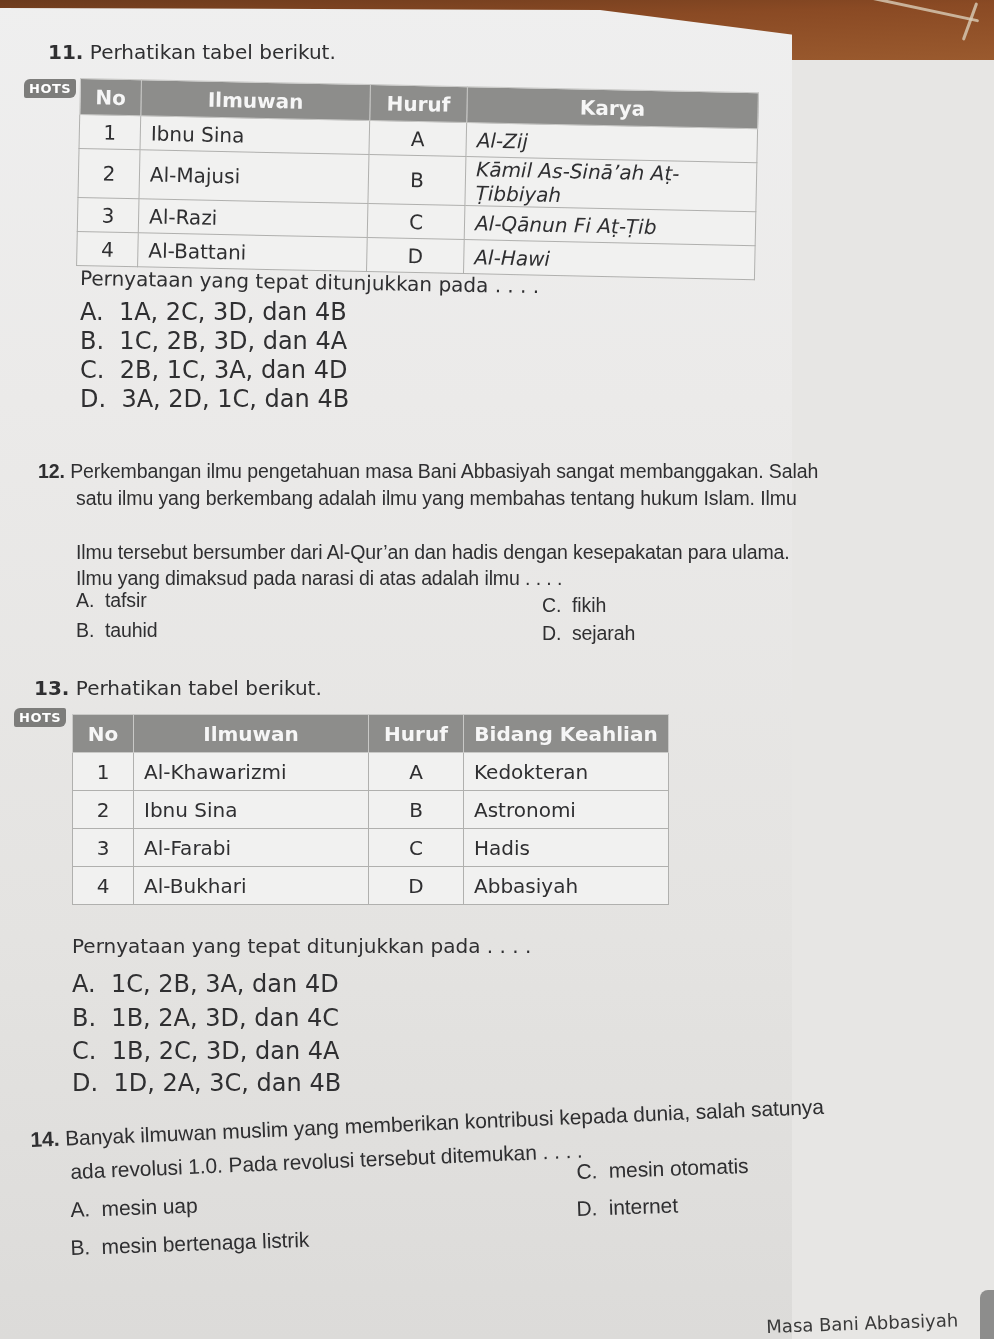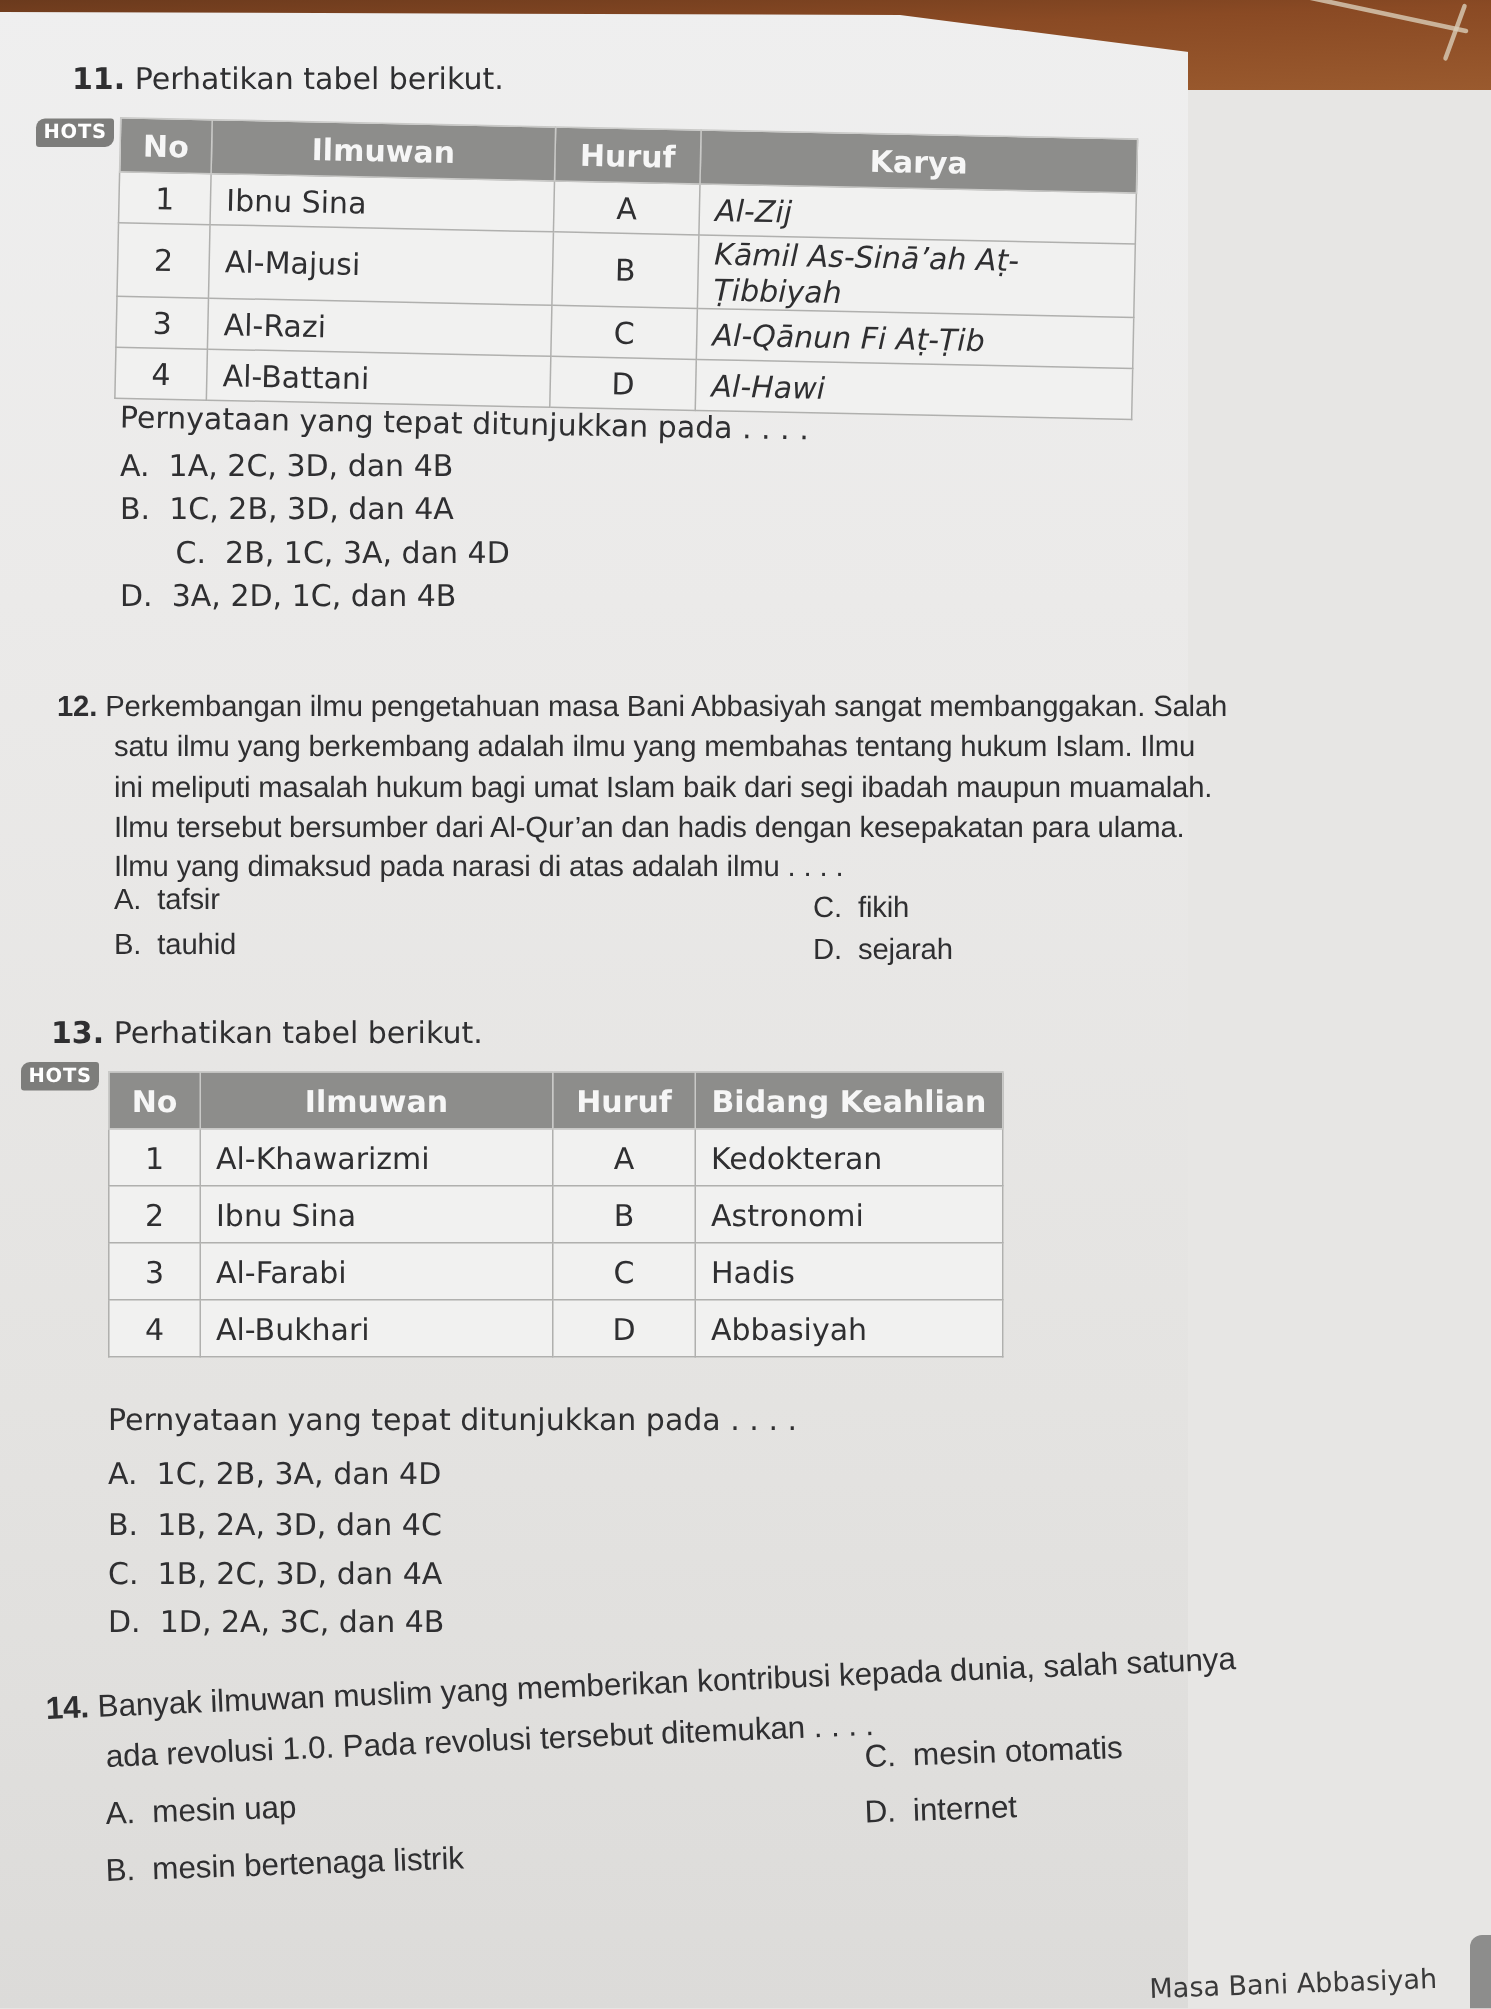--- a/index.html
+++ b/index.html
@@ -8,21 +8,21 @@
   .wood-line{position:absolute;height:3px;background:#d9cdb8;opacity:.8;border-radius:2px;}
   .page{position:absolute;left:0;top:0;width:792px;height:1339px;background:linear-gradient(180deg,#efefef 0%,#ebeae9 30%,#e4e3e1 70%,#dcdbd9 100%);clip-path:polygon(0 8px,600px 10px,990px 60px,994px 62px,994px 1339px,0 1339px);}
   .abs{position:absolute;white-space:nowrap;}
   .qnum{font-weight:bold;}
   .q-text{font-size:20px;}
   .hots{position:absolute;background:#7d7d7b;color:#fff;font-weight:bold;font-size:13px;padding:2px 5px;border-radius:6px 2px 6px 2px;letter-spacing:.5px;}
   table.t{position:absolute;border-collapse:collapse;font-size:20px;}
   table.t th{background:#8d8d8b;color:#f6f6f6;font-weight:bold;border:1.5px solid #c9c9c7;padding:0 10px;text-align:center;}
   table.t td{border:1.5px solid #b0b0ae;padding:0 10px;background:#f1f1f0;}
   table.t td.c{text-align:center;}
-  .opt{font-size:20px;}
+  .opt{font-size:24px;}
   .para{font-family:"Liberation Sans Narrow","Liberation Sans",sans-serif;font-size:19.5px;letter-spacing:-.1px;}
   .footer{font-size:18px;color:#3a3a3a;}
   .shadow-right{position:absolute;right:0;top:1290px;width:14px;height:49px;background:#8d8d8c;border-radius:8px 0 0 0;}
 </style>
 </head>
 <body>
 
 <div class="wood">
   <div class="wood-line" style="left:870px;top:8px;width:110px;transform:rotate(12deg);"></div>
   <div class="wood-line" style="left:950px;top:20px;width:40px;transform:rotate(-70deg);"></div>
@@ -67,26 +67,25 @@
       <td>Al-Battani</td>
       <td class="c">D</td>
       <td style="font-style:italic;">Al-Hawi</td>
     </tr>
   </tbody>
     </table>
 
   <div class="abs q-text" style="left:80px;top:266px;transform:rotate(1deg);transform-origin:left;">Pernyataan yang tepat ditunjukkan pada . . . .</div>
   <div class="abs opt" style="left:80px;top:298px;"><span>A.</span>&nbsp; <span>1A, 2C, 3D, dan 4B</span></div>
   <div class="abs opt" style="left:80px;top:327px;"><span>B.</span>&nbsp; <span>1C, 2B, 3D, dan 4A</span></div>
-  <div class="abs opt" style="left:80px;top:356px;margin-left:37px;"><span>C.</span>&nbsp; <span>2B, 1C, 3A, dan 4D</span></div>
+  <div class="abs opt" style="left:80px;top:356px;"><span>C.</span>&nbsp; <span>2B, 1C, 3A, dan 4D</span></div>
   <div class="abs opt" style="left:80px;top:385px;"><span>D.</span>&nbsp; <span>3A, 2D, 1C, dan 4B</span></div>
 
   <div class="abs para" style="left:38px;top:460px;"><span class="qnum">12.</span> <span>Perkembangan ilmu pengetahuan masa Bani Abbasiyah sangat membanggakan. Salah</span></div>
   <div class="abs para" style="left:76px;top:487px;">satu ilmu yang berkembang adalah ilmu yang membahas tentang hukum Islam. Ilmu</div>
-  <div class="abs para" style="left:76px;top:514px;">ini meliputi masalah hukum bagi umat Islam baik dari segi ibadah maupun muamalah.</div>
   <div class="abs para" style="left:76px;top:541px;">Ilmu tersebut bersumber dari Al-Qur’an dan hadis dengan kesepakatan para ulama.</div>
   <div class="abs para" style="left:76px;top:567px;">Ilmu yang dimaksud pada narasi di atas adalah ilmu . . . .</div>
   <div class="abs para" style="left:76px;top:589px;"><span>A.</span>&nbsp; <span>tafsir</span></div>
   <div class="abs para" style="left:76px;top:619px;"><span>B.</span>&nbsp; <span>tauhid</span></div>
   <div class="abs para" style="left:542px;top:594px;"><span>C.</span>&nbsp; <span>fikih</span></div>
   <div class="abs para" style="left:542px;top:622px;"><span>D.</span>&nbsp; <span>sejarah</span></div>
 
   <div class="abs q-text" style="left:34px;top:676px;">
     <span class="qnum">13.</span>
     <span>Perhatikan tabel berikut.</span>

